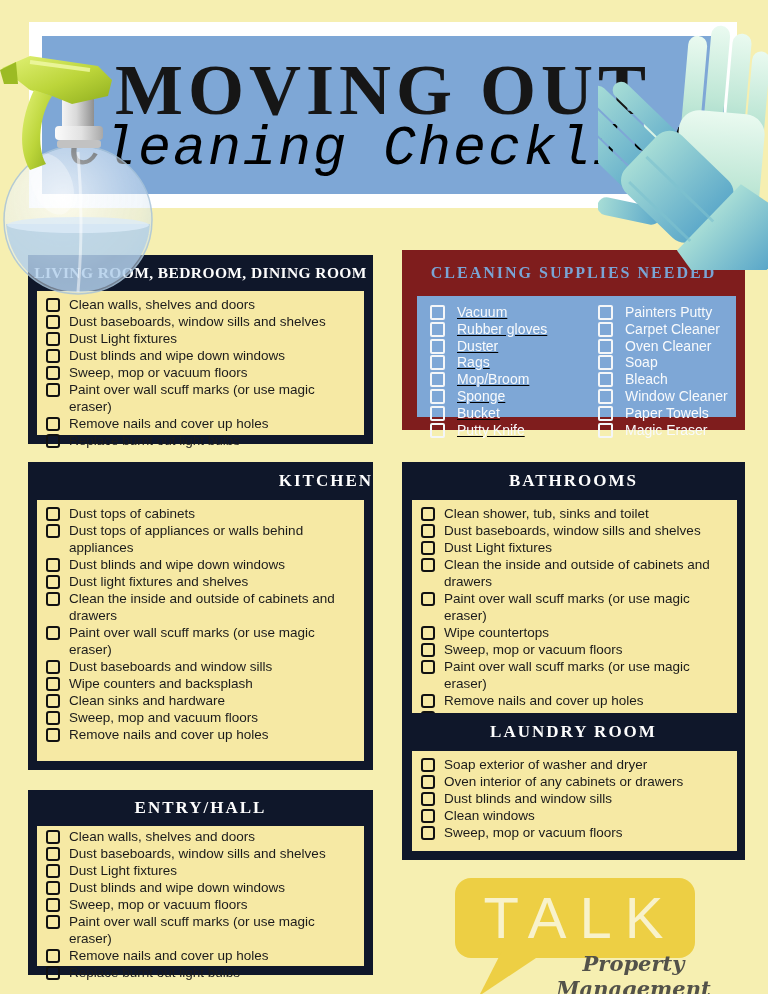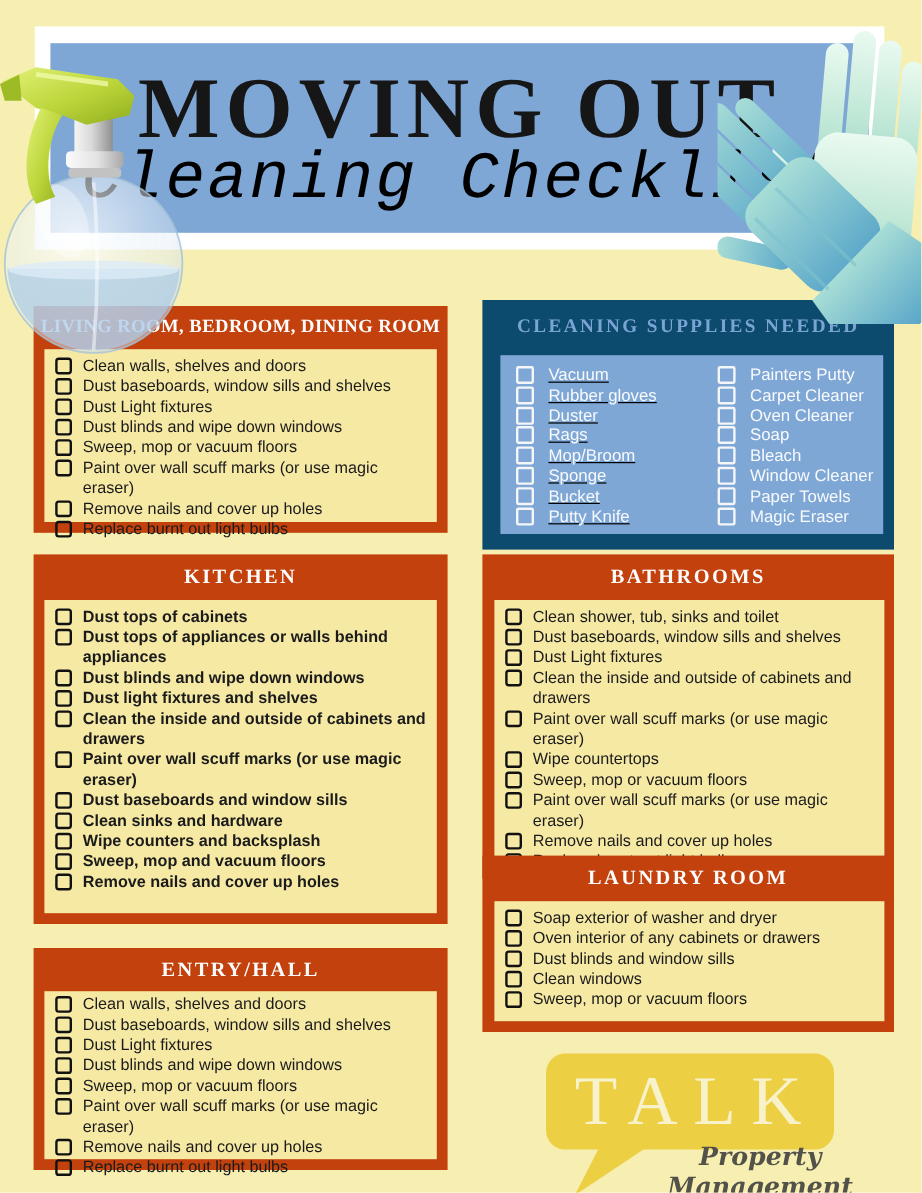--- a/index.html
+++ b/index.html
@@ -9,66 +9,66 @@
   
   .banner-frame{position:absolute;left:29px;top:22px;width:708px;height:186px;background:#ffffff;z-index:1;}
   .banner{position:absolute;left:13px;top:14px;right:13px;bottom:14px;background:#7ea7d6;
           display:flex;flex-direction:column;align-items:center;justify-content:center;}
   .banner-title{font-family:"Liberation Serif",serif;font-weight:bold;color:#161616;
           font-size:72px;line-height:64px;letter-spacing:5px;white-space:nowrap;margin-top:6px;}
   .banner-subtitle{font-family:Liberation Mono, monospace;font-style:italic;color:#000000;
           font-size:55px;line-height:56px;letter-spacing:2px;white-space:nowrap;}
 
   
-  .panel{position:absolute;background:#c2410c;z-index:2;}
+  .panel{position:absolute;background:#0f172a;z-index:2;}
   .panel-hdr{font-family:"Liberation Serif",serif;font-weight:bold;color:#fdfdfd;
           text-align:center;letter-spacing:2px;}
   .panel-body{position:absolute;left:9px;right:9px;bottom:9px;background:#f6e9a4;}
   ul.checklist{list-style:none;margin:0;padding:5px 2px 0 6px;}
   ul.checklist li{position:relative;padding:0 4px 0 26px;font-size:13.5px;line-height:17px;color:#1b1b1b;}
   .cb{position:absolute;left:3px;top:2px;width:10px;height:10px;border:2.4px solid #111;
       border-radius:3px;background:transparent;cursor:pointer;}
 
   #living{left:28px;top:255px;width:345px;height:189px;}
   #living .panel-hdr{line-height:36px;font-size:15.5px;letter-spacing:0.4px;}
   #living .panel-body{top:36px;}
 
   #kitchen{left:28px;top:462px;width:345px;height:308px;}
-  #kitchen .panel-hdr{line-height:38px;font-size:17px;}
-  #kitchen .panel-body{top:38px;font-weight:bold;}
+  #kitchen .panel-hdr{line-height:38px;font-size:17px;text-align:right;}
+  #kitchen .panel-body{top:38px;}
 
   #entry{left:28px;top:790px;width:345px;height:185px;}
   #entry .panel-hdr{line-height:36px;font-size:17px;}
   #entry .panel-body{top:36px;}
   #entry ul.checklist{padding-top:2px;}
 
   #bathrooms{left:402px;top:462px;width:343px;height:270px;}
   #bathrooms .panel-hdr{line-height:38px;font-size:17px;}
   #bathrooms .panel-body{top:38px;left:10px;right:8px;}
 
   #laundry{left:402px;top:713px;width:343px;height:147px;}
   #laundry .panel-hdr{line-height:38px;font-size:17px;}
   #laundry .panel-body{top:38px;left:10px;right:8px;}
 
   
-  #supplies{position:absolute;left:402px;top:250px;width:343px;height:208px;background:#0c4a6e;z-index:2;}
+  #supplies{position:absolute;left:402px;top:250px;width:343px;height:180px;background:#7f1d1d;z-index:2;}
   .sup-hdr{font-family:"Liberation Serif",serif;font-weight:bold;color:#7aa4d4;text-align:center;
            font-size:16px;letter-spacing:2px;line-height:46px;}
   .sup-body{position:absolute;left:15px;right:9px;top:46px;bottom:13px;background:#7ea7d6;display:flex;}
   ul.suplist{list-style:none;margin:0;padding:8px 0 0 13px;}
   ul.suplist.col-l{width:155px;flex:none;text-decoration:underline;}
   ul.suplist.col-r{flex:1;}
   ul.suplist li{position:relative;padding-left:27px;font-size:14px;line-height:16.8px;color:#f8fafc;}
   .cbw{position:absolute;left:0;top:1px;width:11px;height:11px;border:2px solid #f4f6f8;
        border-radius:2px;background:transparent;cursor:pointer;}
 
   
   .logo-bubble{position:absolute;left:455px;top:878px;width:240px;height:80px;background:#edcf44;
        border-radius:16px;z-index:2;display:flex;align-items:center;justify-content:center;}
-  .logo-word{font-family:Liberation Serif, serif;font-size:58px;letter-spacing:13px;
+  .logo-word{font-family:Liberation Sans, sans-serif;font-size:58px;letter-spacing:13px;
        color:#f8f2cb;padding-left:10px;margin-top:-2px;}
   .logo-tail{position:absolute;left:479px;top:952px;width:66px;height:44px;background:#edcf44;
        clip-path:polygon(34% 0,100% 0,0 100%);z-index:2;}
   .logo-tagline{position:absolute;left:516px;top:951px;width:235px;text-align:center;z-index:3;
        font-family:"DejaVu Serif",serif;font-style:italic;font-weight:bold;
        font-size:21px;color:#53524a;}
 
   
   .spray-svg{position:absolute;left:0;top:52px;z-index:5;}
   .gloves-svg{position:absolute;left:598px;top:0;z-index:6;}
@@ -308,25 +308,25 @@
           <li>
           <span class="cb"></span>
           <span>Paint over wall scuff marks (or use magic eraser)</span>
         </li>
           <li>
           <span class="cb"></span>
           <span>Dust baseboards and window sills</span>
         </li>
           <li>
           <span class="cb"></span>
+          <span>Wipe counters and backsplash</span>
+        </li>
+          <li>
+          <span class="cb"></span>
           <span>Clean sinks and hardware</span>
-        </li>
-          <li>
-          <span class="cb"></span>
-          <span>Wipe counters and backsplash</span>
         </li>
           <li>
           <span class="cb"></span>
           <span>Sweep, mop and vacuum floors</span>
         </li>
           <li>
           <span class="cb"></span>
           <span>Remove nails and cover up holes</span>
         </li>
         </ul>

